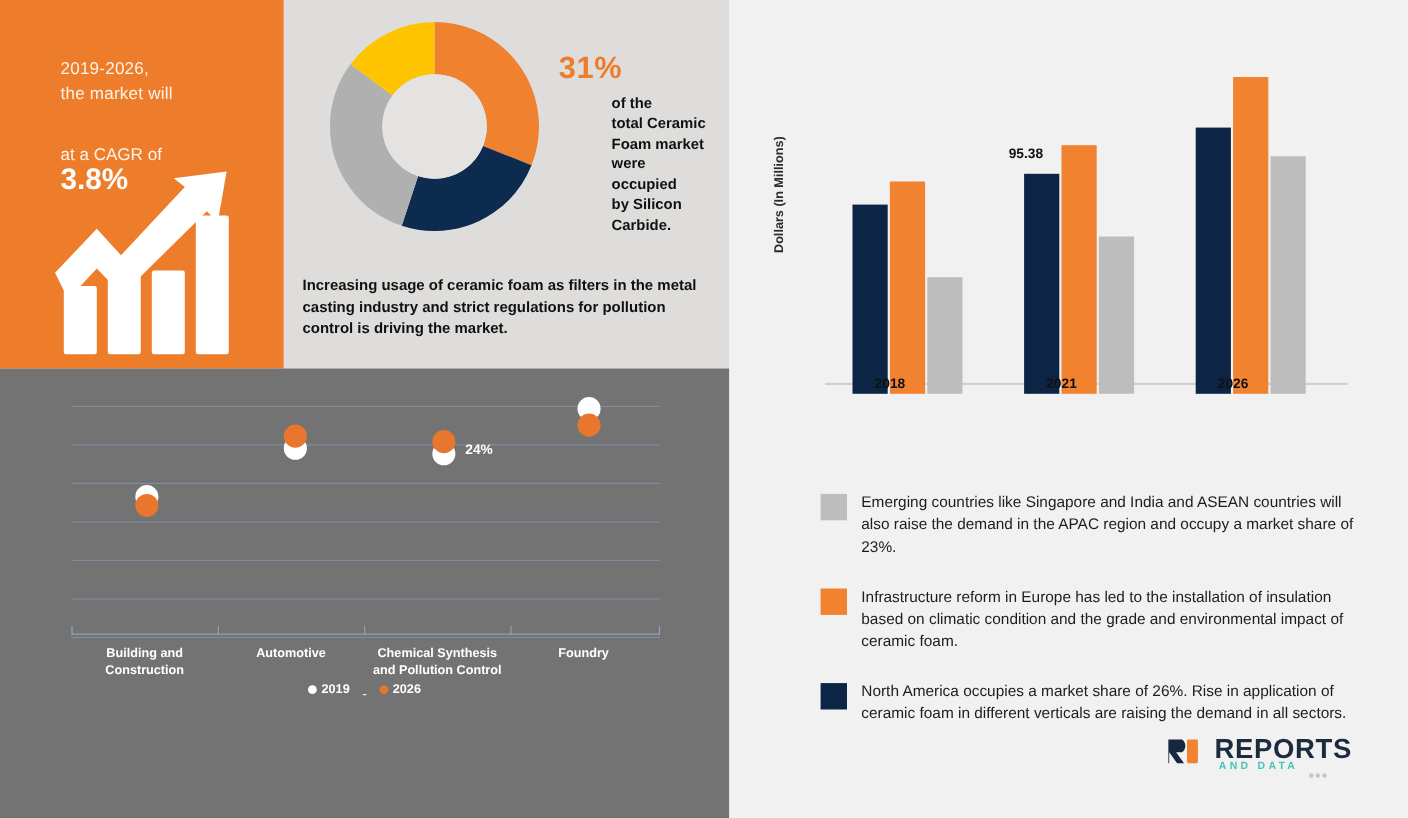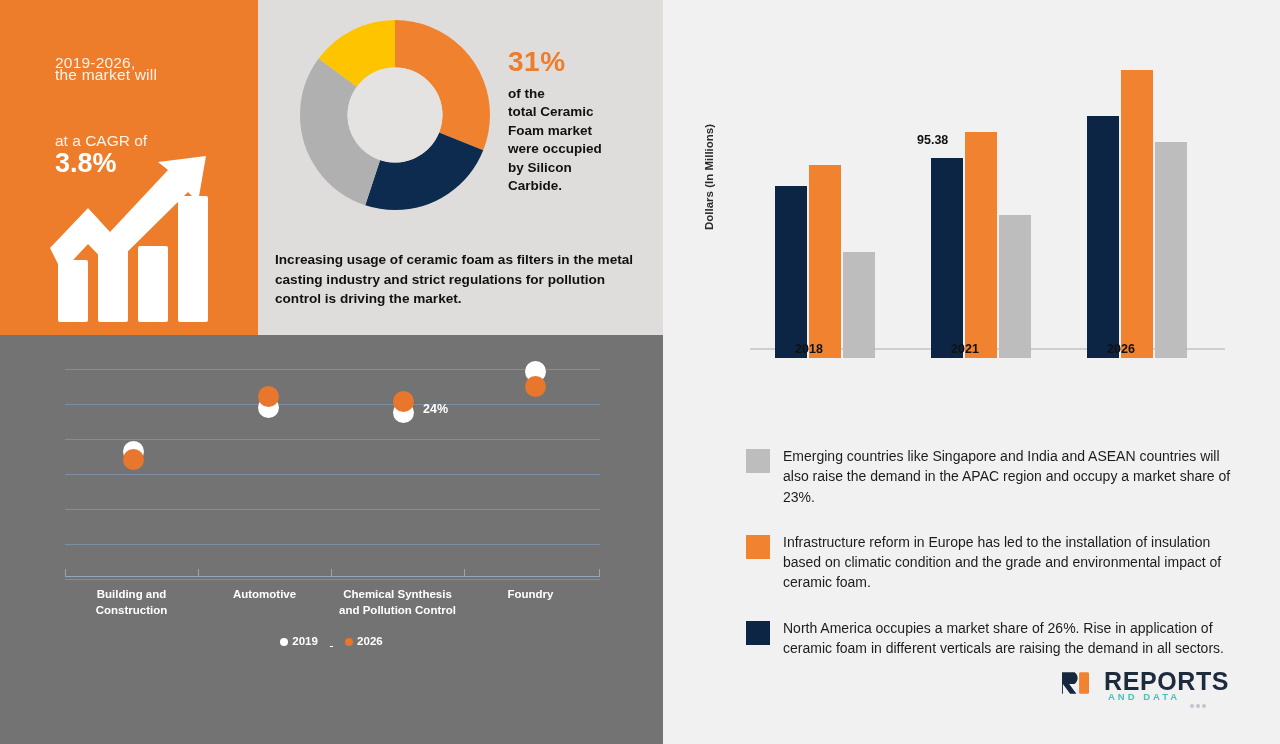--- a/index.html
+++ b/index.html
@@ -15,21 +15,21 @@
   
   .left-col{position:absolute;left:0;top:0;width:663px;height:744px;}
 
   
   .accel-panel{
     position:absolute;left:0;top:0;width:258px;height:335px;
     background:#ee7d2b;
     color:#ffffff;
   }
   .accel-line1{position:absolute;left:55px;top:54px;font-size:15.5px;letter-spacing:.2px;color:#fdf3ea;}
-  .accel-line2{position:absolute;left:55px;top:66px;font-size:15.5px;letter-spacing:.2px;color:#fdf3ea;}
+  .accel-line2{position:absolute;left:55px;top:77px;font-size:15.5px;letter-spacing:.2px;color:#fdf3ea;}
   .accel-big{position:absolute;left:55px;top:97px;font-size:29px;font-weight:bold;letter-spacing:.5px;color:#ffffff;}
   .accel-line3{position:absolute;left:55px;top:132px;font-size:15.5px;color:#fdf3ea;}
   .accel-cagr{position:absolute;left:55px;top:148px;font-size:27px;font-weight:bold;color:#ffffff;}
   .accel-art{position:absolute;left:48px;top:150px;width:200px;height:180px;}
 
   
   .donut-panel{
     position:absolute;left:258px;top:0;width:405px;height:335px;
     background:#dedddb;
   }
@@ -135,21 +135,21 @@
             <circle cx="50" cy="50" r="37.5" fill="none" stroke="#b0b0b0" stroke-width="25" stroke-dasharray="70.69 164.93" stroke-dashoffset="-129.59"></circle>
 
             <circle cx="50" cy="50" r="37.5" fill="none" stroke="#ffc400" stroke-width="25" stroke-dasharray="35.34 200.28" stroke-dashoffset="-200.28"></circle>
           </g>
           <circle cx="50" cy="50" r="25" fill="#e4e3e1"></circle>
         </svg>
       </div>
 
       <div class="donut-stat">
         <div class="donut-pct">31%</div>
-        <div class="donut-desc" style="white-space:pre-line;">of the
+        <div class="donut-desc" style="white-space:pre-line;margin-left:48px;">of the
 total Ceramic
 Foam market
 were occupied
 by Silicon
 Carbide.</div>
       </div>
 
       <div class="donut-foot">Increasing usage of ceramic foam as filters in the metal casting industry and strict regulations for pollution control is driving the market.</div>
     </div>
 
@@ -185,21 +185,21 @@
       <div class="tick-left" style="left:464px;top:234px;"></div>
       <div class="tick-left" style="left:599px;top:234px;"></div>
 
       <div class="cat-label" style="white-space:pre-line;left:65px;top:252px;width:133px;">Building and
 Construction</div>
       <div class="cat-label" style="white-space:pre-line;left:198px;top:252px;width:133px;">Automotive</div>
       <div class="cat-label" style="white-space:pre-line;left:331px;top:252px;width:133px;">Chemical Synthesis
 and Pollution Control</div>
       <div class="cat-label" style="white-space:pre-line;left:464px;top:252px;width:133px;">Foundry</div>
 
-      <div class="dot-legend" style="top:300px;text-decoration:underline;">
+      <div class="dot-legend" style="top:286px;text-decoration:underline;">
         <span class="i"><span class="sw" style="background:#ffffff;"></span><span>2019</span></span>
         <span class="i"><span class="sw" style="background:#e8762c;"></span><span>2026</span></span>
       </div>
 
     </div>
   </div>
 
   <div class="right-col">
 
     <div class="barchart">

